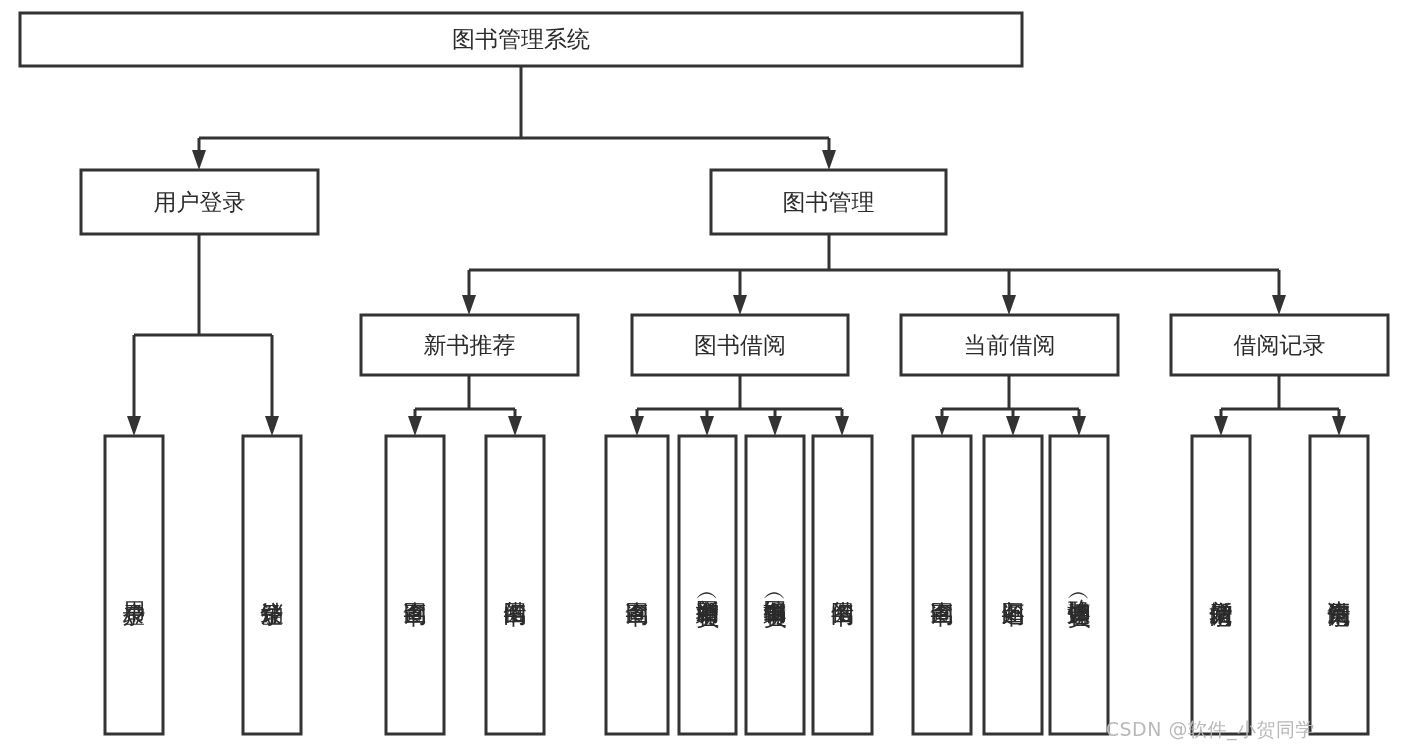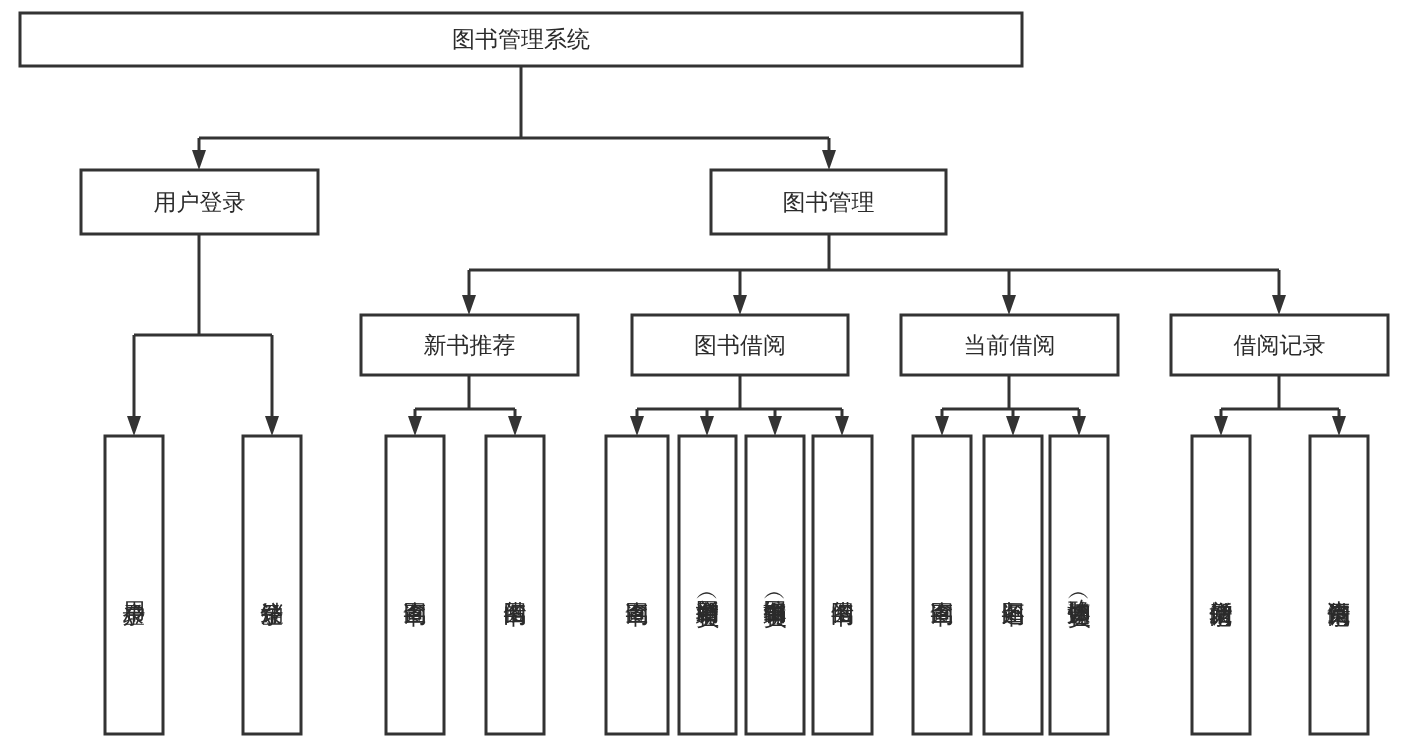--- a/index.html
+++ b/index.html
@@ -180,14 +180,15 @@
       <div class="leaf-label-wrap" style="left: 679px; top: 436px; width: 57px; height: 298px;">新增图书（管理员）</div>
       <div class="leaf-label-wrap" style="left: 746px; top: 436px; width: 58px; height: 298px;">编辑图书（管理员）</div>
       <div class="leaf-label-wrap" style="left: 813px; top: 436px; width: 59px; height: 298px;">借阅图书</div>
       <div class="leaf-label-wrap" style="left: 913px; top: 436px; width: 58px; height: 298px;">查询图书</div>
       <div class="leaf-label-wrap" style="left: 984px; top: 436px; width: 58px; height: 298px;">归还图书</div>
       <div class="leaf-label-wrap" style="left: 1050px; top: 436px; width: 58px; height: 298px;">确认归还（管理员）</div>
       <div class="leaf-label-wrap" style="left: 1192px; top: 436px; width: 58px; height: 298px;">新增借阅记录</div>
       <div class="leaf-label-wrap" style="left: 1310px; top: 436px; width: 58px; height: 298px;">查询借阅记录</div>
     </div>
 
+  <div id="watermark">CSDN @软件_小贺同学</div>
 
 </div>
 
 </body></html>

